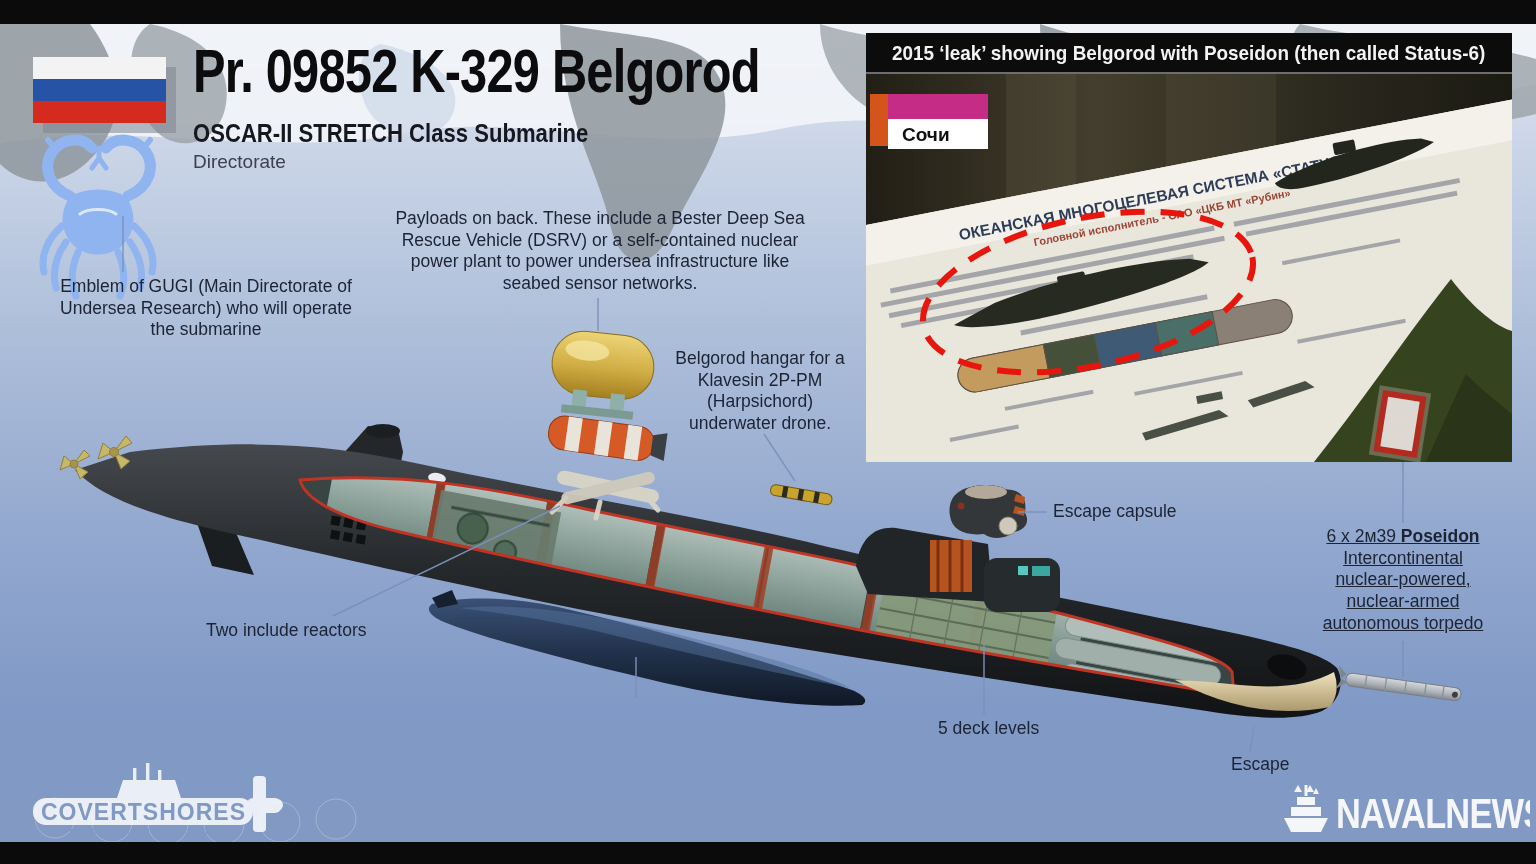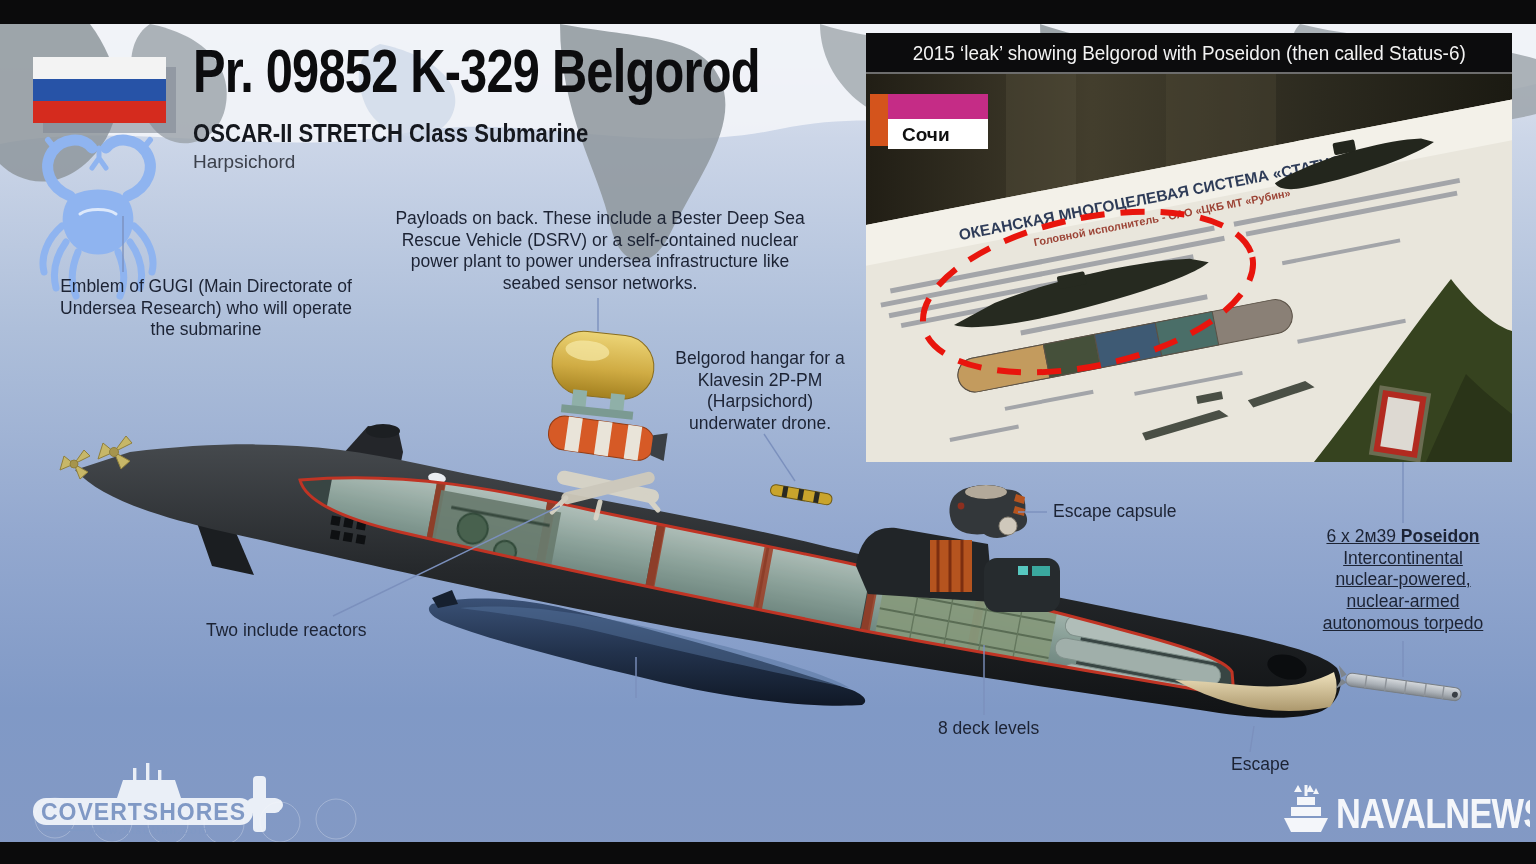--- a/index.html
+++ b/index.html
@@ -23,21 +23,21 @@
   .title{position:absolute;left:193px;top:36px;font-size:61px;font-weight:bold;color:#0c0c0e;letter-spacing:-1px;}
   .subtitle{position:absolute;left:193px;top:118px;font-size:26px;font-weight:bold;color:#15181e;}
   .provisional{position:absolute;left:193px;top:151px;font-size:19px;color:#3c414c;}
   .ann{position:absolute;font-size:17.5px;color:#1c2334;text-align:center;line-height:1.24;}
   .ann.single{white-space:nowrap;text-align:left;}
   .ann b{font-weight:bold;}
   .scene{position:absolute;left:0;top:0;width:1536px;height:864px;pointer-events:none;}
   .inset{position:absolute;left:866px;top:33px;width:646px;}
   .insetTitle{
     background:#0c0c0d;color:#f3f3f3;height:39px;display:flex;align-items:center;justify-content:center;
-    font-size:21px;font-weight:normal;border-bottom:2px solid #6d6d6d;
+    font-size:21px;font-weight:bold;border-bottom:2px solid #6d6d6d;
   }
   .insetTitle span{transform:scaleX(.9);white-space:nowrap;display:inline-block;}
   .insetPhoto{width:646px;height:388px;display:block;}
   .logoCS{position:absolute;left:25px;top:760px;width:270px;height:84px;}
   .logoNN{position:absolute;left:1282px;top:782px;width:248px;height:54px;}
 </style>
 </head>
 <body>
 
 <div class="stage">
@@ -54,21 +54,21 @@
     <path fill="#dbe3ef" opacity=".8" d="M990 30 C1030 45 1050 80 1030 115 C1010 145 975 130 965 95 C958 65 965 40 990 30 Z"></path>
   </svg>
 
   <div class="flag">
     <div style="background:#f3f3f3"></div>
     <div style="background:#2753a7"></div>
     <div style="background:#d52b1e"></div>
   </div>
   <div class="title"><span class="condensed">Pr. 09852 K-329 Belgorod</span></div>
   <div class="subtitle"><span class="condensed" style="transform:scaleX(.85)">OSCAR-II STRETCH Class Submarine</span></div>
-  <div class="provisional">Harpsichord</div>
+  <div class="provisional">Directorate</div>
 
   <svg class="scene" viewBox="0 0 1536 864">
     <defs>
       <linearGradient id="hullGrad" x1="0" y1="0" x2="0" y2="1">
         <stop offset="0" stop-color="#45494d"></stop>
           <stop offset=".45" stop-color="#26292c"></stop>
           <stop offset="1" stop-color="#111315"></stop>
       </linearGradient>
       <linearGradient id="cylGrad" x1="0" y1="0" x2="0" y2="1">
         <stop offset="0" stop-color="#d5e2dc"></stop>
@@ -272,21 +272,21 @@
 
   <div class="ann" style="left:60px;top:276px;width:292px;">Emblem of GUGI (Main Directorate of Undersea Research) who will operate the submarine</div>
   <div class="ann" style="left:388px;top:208px;width:424px;">Payloads on back. These include a Bester Deep Sea Rescue Vehicle (DSRV) or a self-contained nuclear power plant to power undersea infrastructure like seabed sensor networks.</div>
   <div class="ann" style="left:670px;top:348px;width:180px;">Belgorod hangar for a Klavesin 2P-PM (Harpsichord) underwater drone.</div>
   <div class="ann single" style="left:1053px;top:501px;">Escape capsule</div>
   <div class="ann" style="left:1314px;top:526px;width:178px;text-decoration:underline;">
     <span>6 x 2м39 </span><b>Poseidon</b>
     <span>Intercontinental nuclear-powered, nuclear-armed autonomous torpedo</span>
   </div>
   <div class="ann single" style="left:206px;top:620px;">Two include reactors</div>
-  <div class="ann single" style="left:938px;top:718px;">8 deck levels</div>
+  <div class="ann single" style="left:938px;top:718px;">5 deck levels</div>
   <div class="ann single" style="left:1231px;top:754px;">Escape</div>
 
   <div class="inset">
     <div class="insetTitle">
         <span>2015 ‘leak’ showing Belgorod with Poseidon (then called Status-6)</span>
       </div>
     <svg class="insetPhoto" viewBox="0 0 646 388">
       <defs>
         <linearGradient id="photobg" x1="0" y1="0" x2="1" y2="0">
           <stop offset="0" stop-color="#211e15"></stop>

